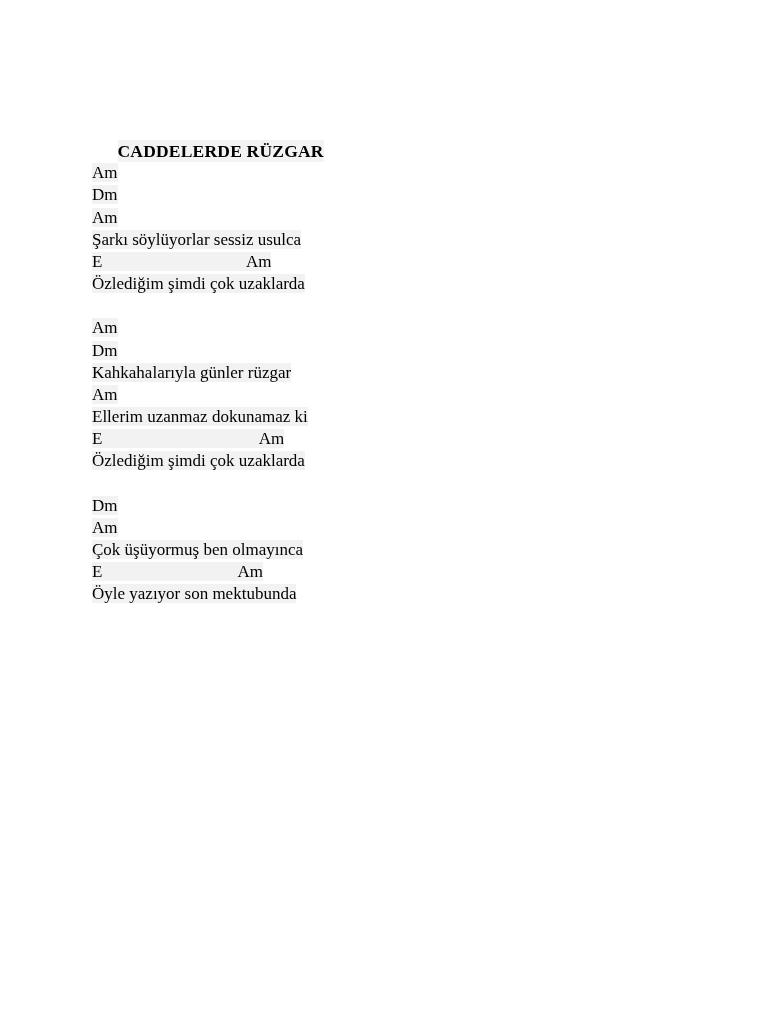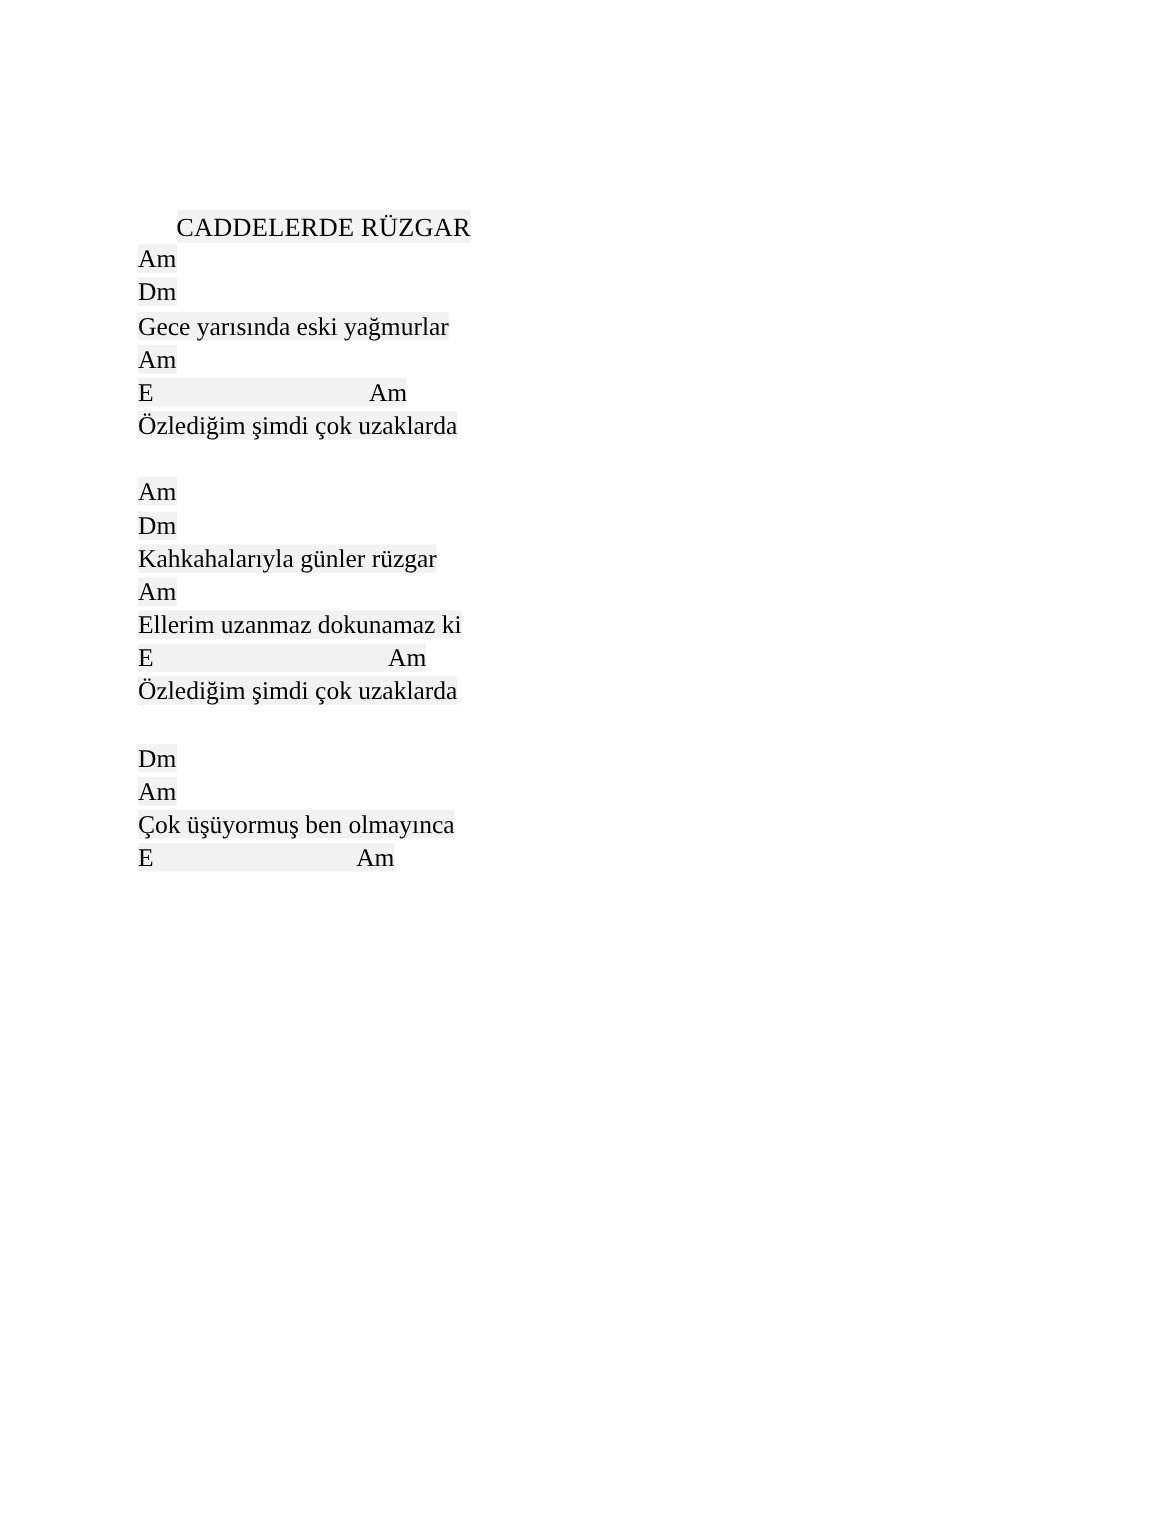--- a/index.html
+++ b/index.html
@@ -28,21 +28,21 @@
 
   #doc-body {
     position: absolute;
     left: 92px;
     top: 118px;
     width: 600px;
   }
 
   .doc-title {
     font-size: 17.5px;
-    font-weight: normal;
+    font-weight: bold;
     line-height: 22px;
     letter-spacing: 0.2px;
     white-space: pre;
     margin: 0 0 0 0;
     display: inline-block;
     background: #f3f3f3;
   }
 
   .spacer-line {
     height: 22px;
@@ -87,22 +87,22 @@
 
     <div class="line">
       <span class="doc-title">CADDELERDE RÜZGAR</span>
     </div>
 
     <div class="spacer-line">&nbsp;</div>
 
     <div class="stanza">
       <div class="line chord"><span class="run">Am</span></div>
       <div class="line chord"><span class="run">Dm</span></div>
-      <div class="line lyric"><span class="run">Gece yarısında eski yağmurlar</span></div>
       <div class="line chord"><span class="run">Am</span></div>
+      <div class="line lyric"><span class="run">Şarkı söylüyorlar sessiz usulca</span></div>
       <div class="line chord"><span class="run">E                                  Am</span></div>
       <div class="line lyric"><span class="run">Özlediğim şimdi çok uzaklarda</span></div>
     </div>
 
     <div class="spacer-line">&nbsp;</div>
 
     <div class="stanza">
       <div class="line chord"><span class="run">Am</span></div>
       <div class="line chord"><span class="run">Dm</span></div>
       <div class="line lyric"><span class="run">Kahkahalarıyla günler rüzgar</span></div>
@@ -112,16 +112,17 @@
       <div class="line lyric"><span class="run">Özlediğim şimdi çok uzaklarda</span></div>
     </div>
 
     <div class="spacer-line">&nbsp;</div>
 
     <div class="stanza">
       <div class="line chord"><span class="run">Dm</span></div>
       <div class="line chord"><span class="run">Am</span></div>
       <div class="line lyric"><span class="run">Çok üşüyormuş ben olmayınca</span></div>
       <div class="line chord"><span class="run">E                                Am</span></div>
+      <div class="line lyric"><span class="run">Öyle yazıyor son mektubunda</span></div>
     </div>
 
   </div>
 </div>
 
 </body></html>

